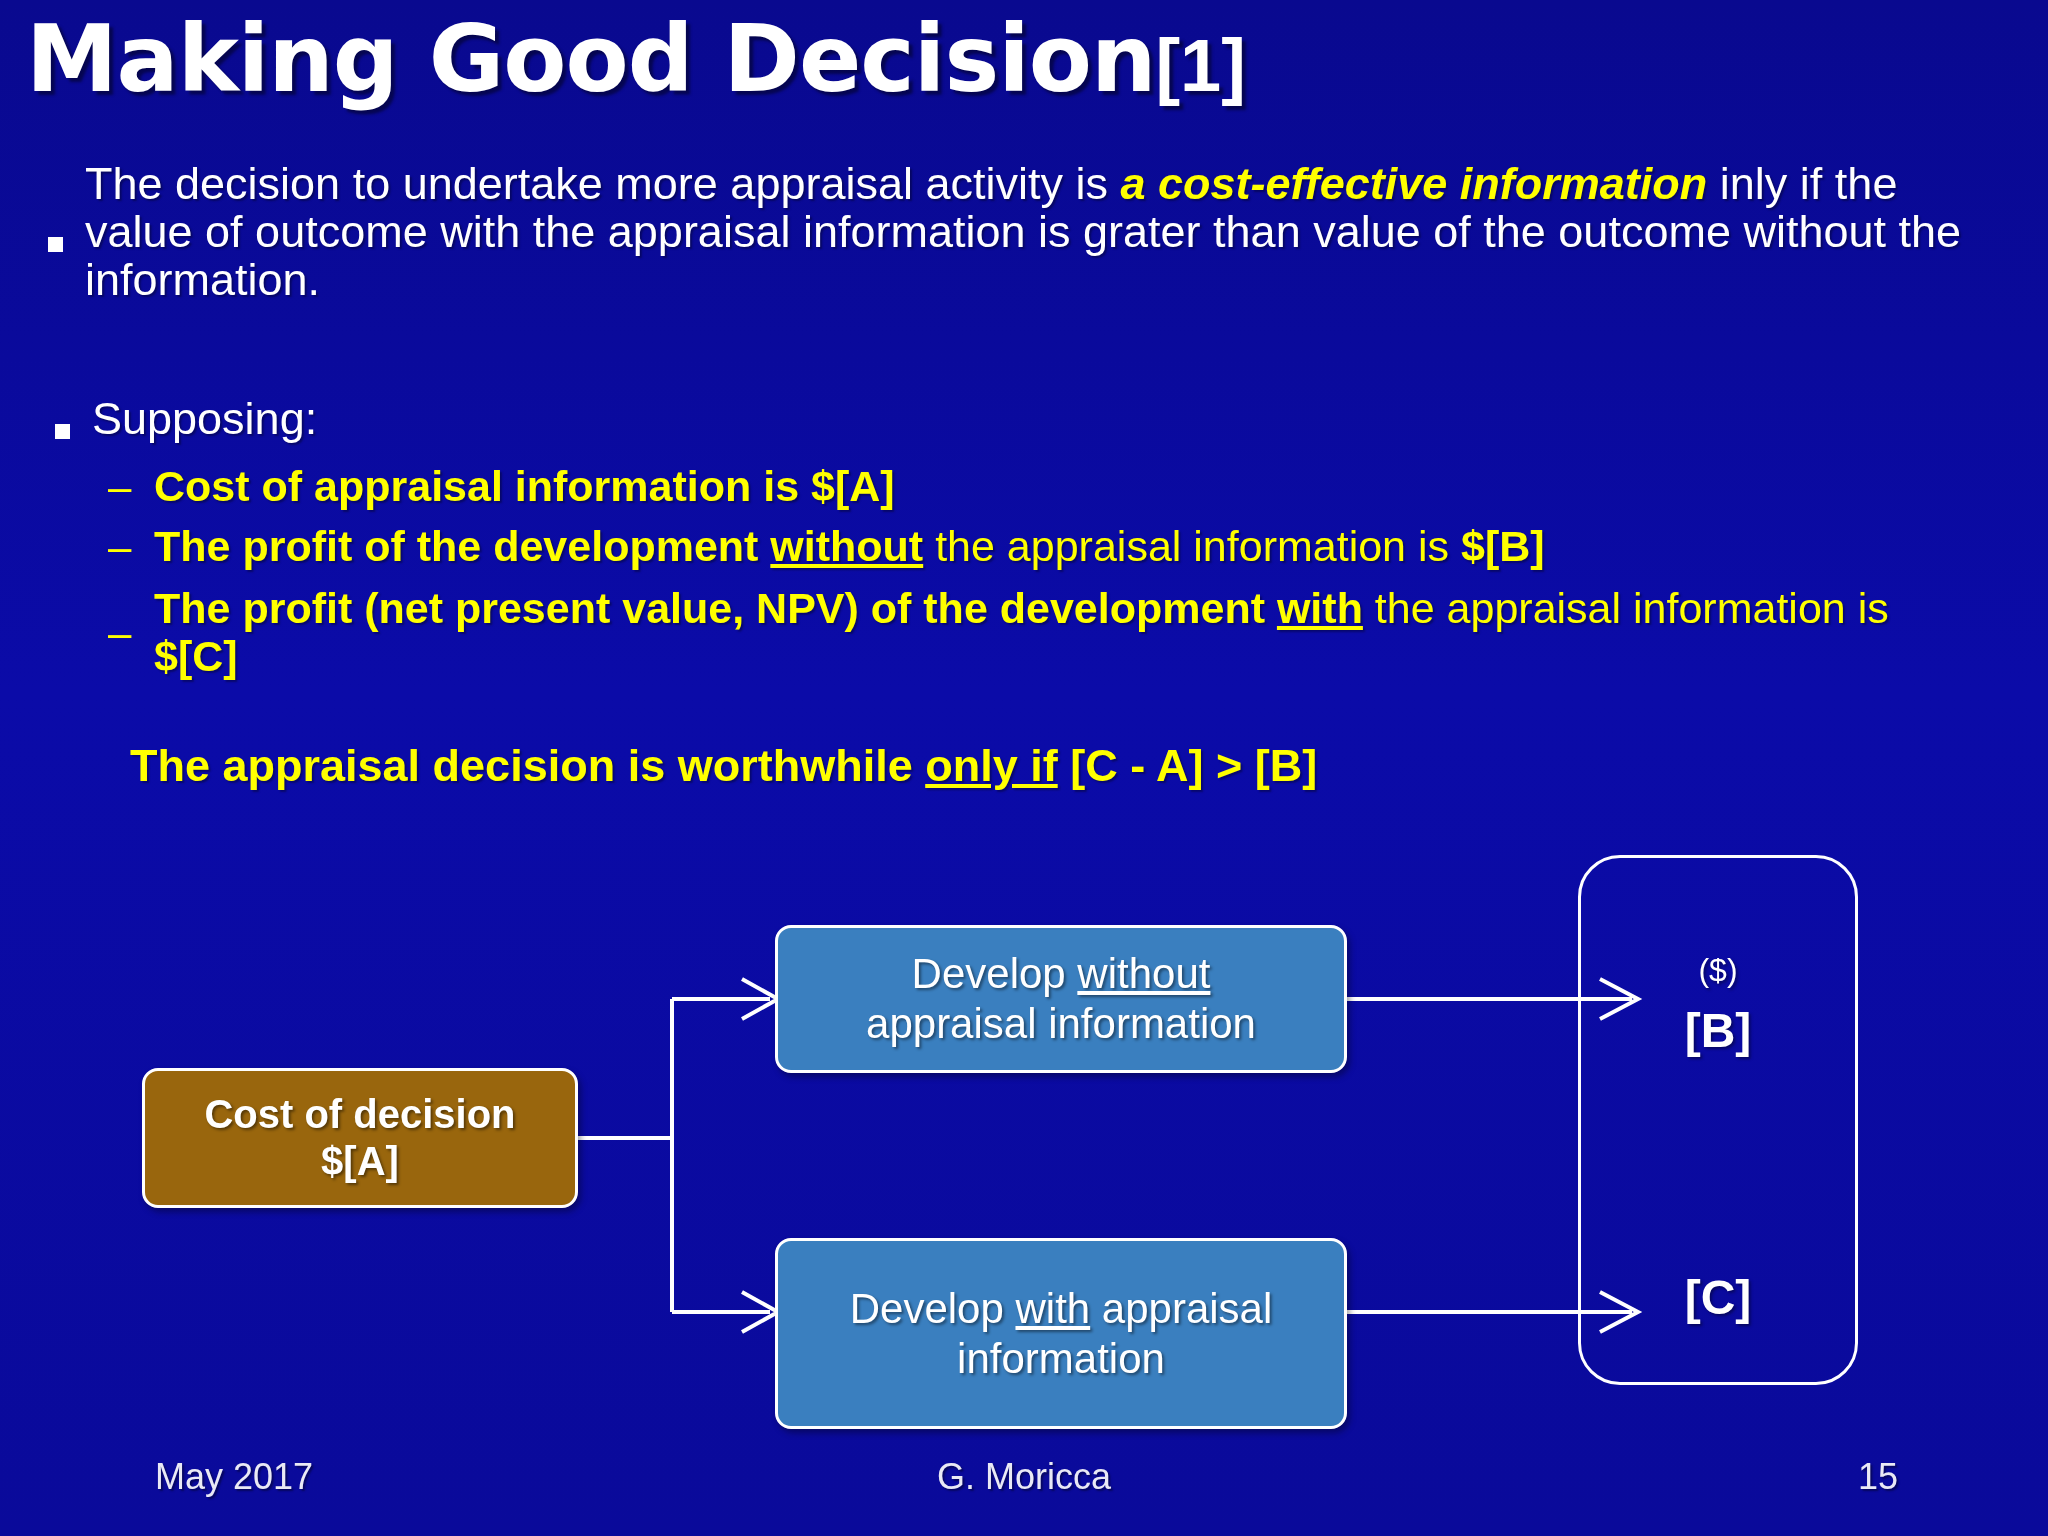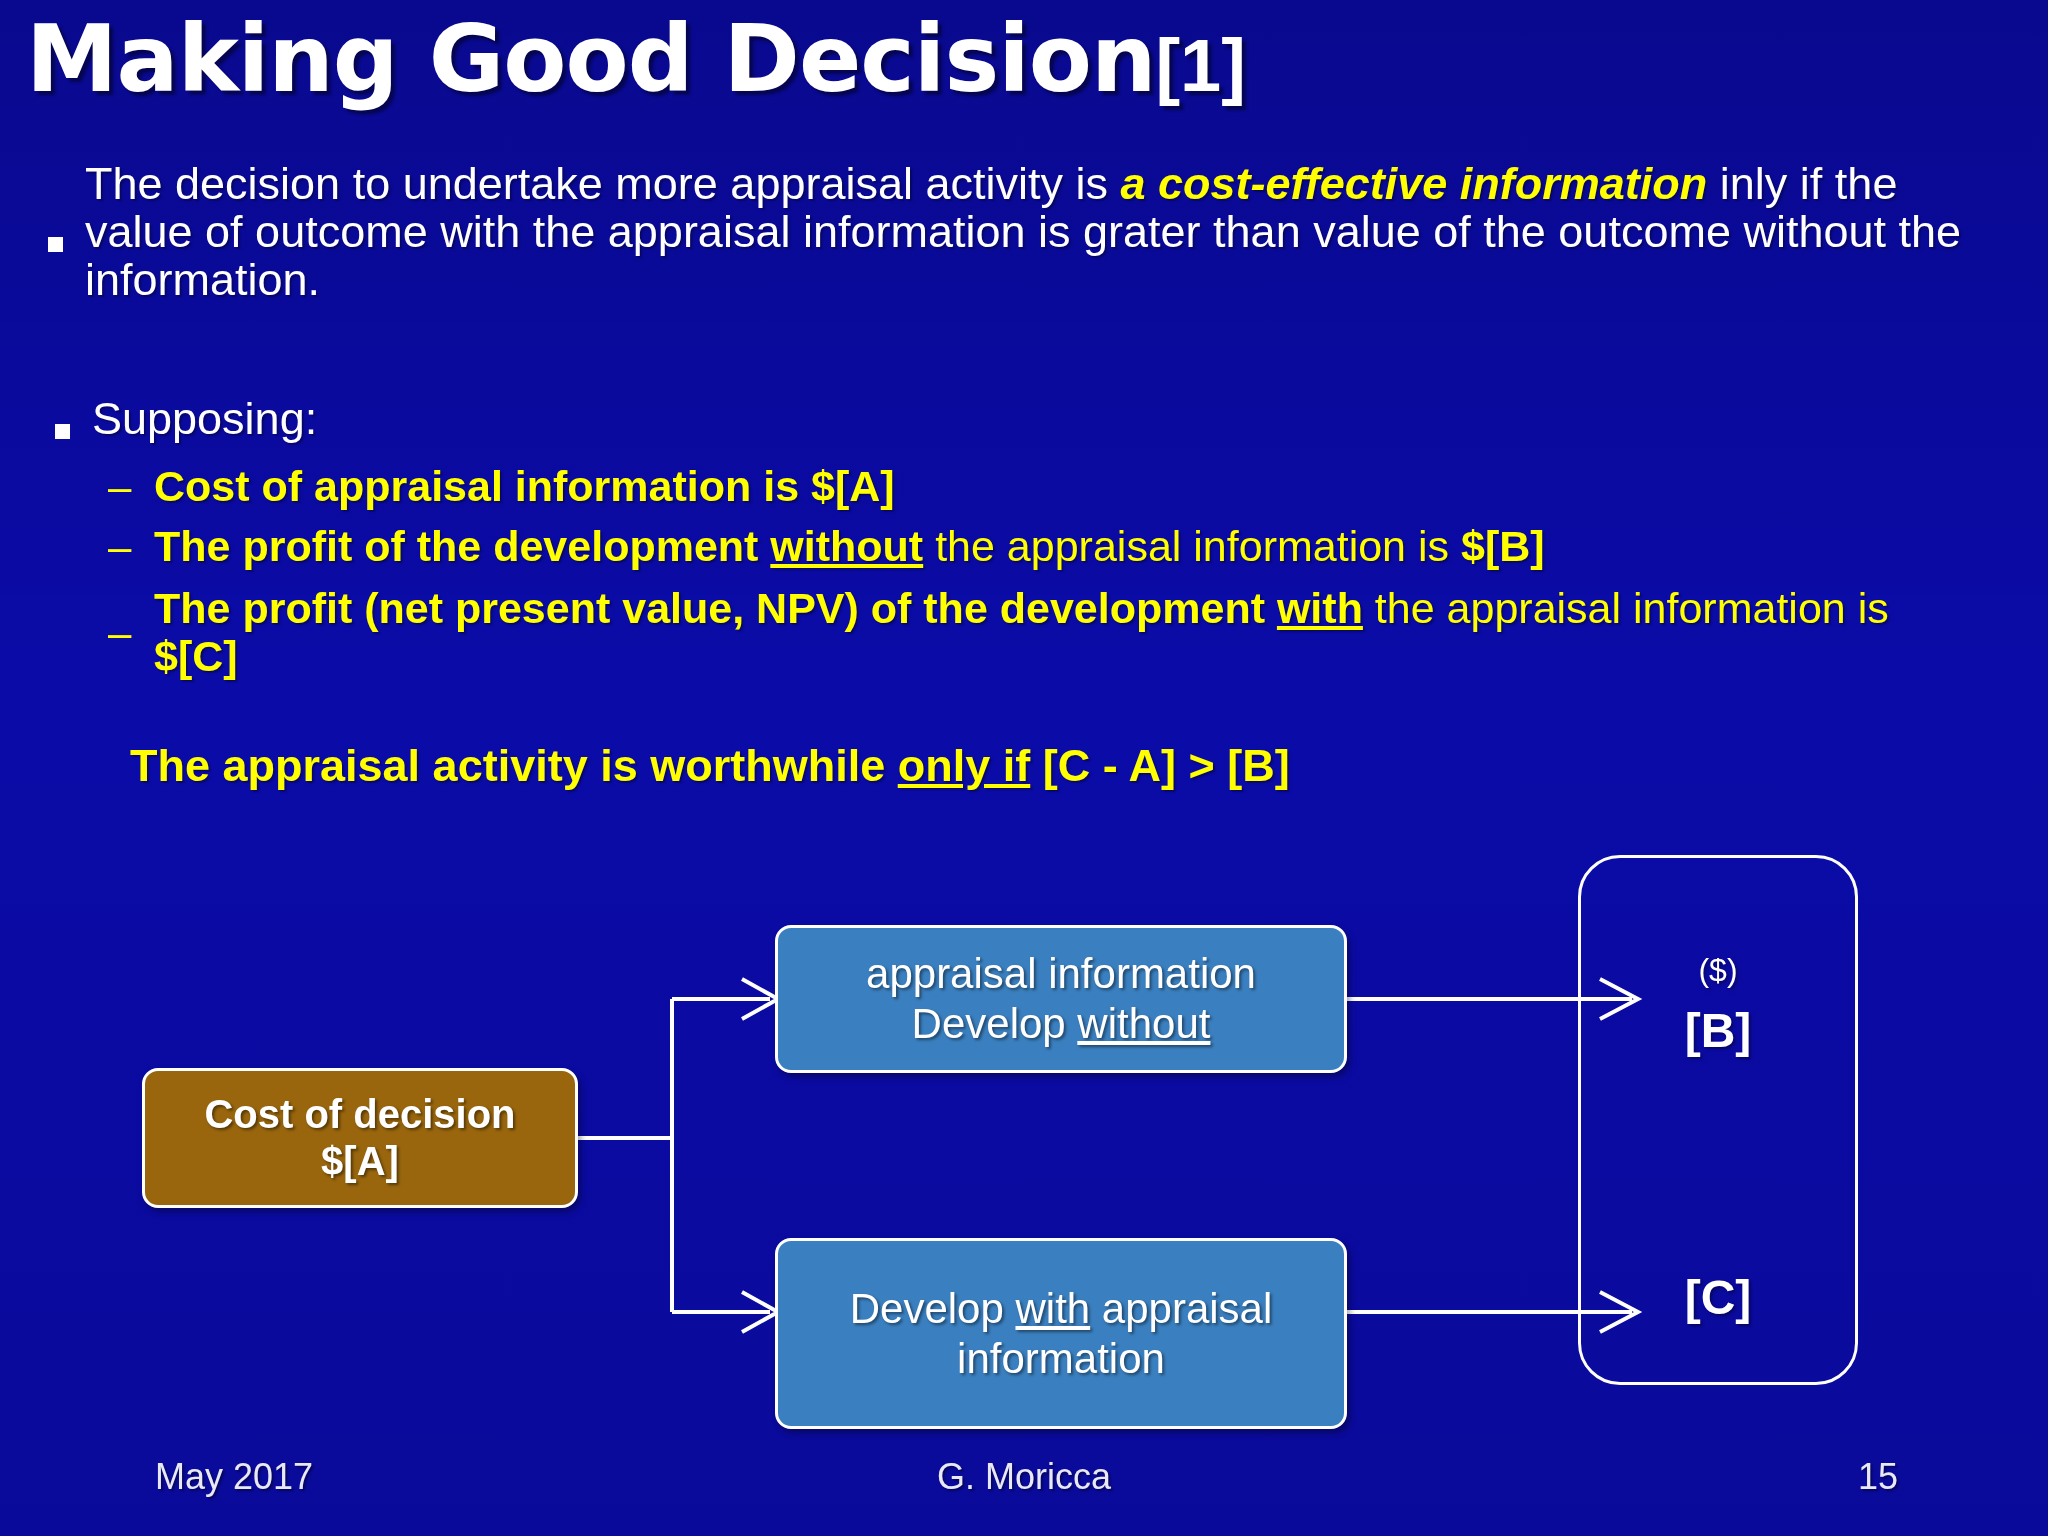--- a/index.html
+++ b/index.html
@@ -214,21 +214,21 @@
   <div class="bullet-row" id="s2">
     <span class="dash-marker">–</span>
     <span class="sub-text"><span class="yb">The profit of the development </span><span class="ybu">without</span><span class="y"> the appraisal information is </span><span class="yb">$[B]</span></span>
   </div>
 
   <div class="bullet-row" id="s3">
     <span class="dash-marker">–</span>
     <span class="sub-text"><span class="yb">The profit (net present value, NPV) of the development </span><span class="ybu">with</span><span class="y"> the appraisal information is </span><span class="yb">$[C]</span></span>
   </div>
 
-  <div id="conclusion"><span>The appraisal activity is worthwhile </span><u>only if</u><span>  [C - A] &gt; [B]</span></div>
+  <div id="conclusion"><span>The appraisal decision is worthwhile </span><u>only if</u><span>  [C - A] &gt; [B]</span></div>
 
   <div id="diagram">
 
     <svg id="connectors" width="2048" height="580">
       <g stroke="#ffffff" stroke-width="4" fill="none">
 
         <path d="M 578 298 L 672 298"></path>
 
         <path d="M 672 159 L 672 472"></path>
 
@@ -251,22 +251,22 @@
 
     <div class="node" id="node-cost">
       <div>
         <div>Cost of decision</div>
         <div>$[A]</div>
       </div>
     </div>
 
     <div class="node" id="node-without">
       <div>
+        <div><span>Develop </span><u>without</u><span></span></div>
         <div>appraisal information</div>
-        <div><span>Develop </span><u>without</u><span></span></div>
       </div>
     </div>
 
     <div class="node" id="node-with">
       <div>
         <div><span>Develop </span><u>with</u><span> appraisal</span></div>
         <div>information</div>
       </div>
     </div>
 

